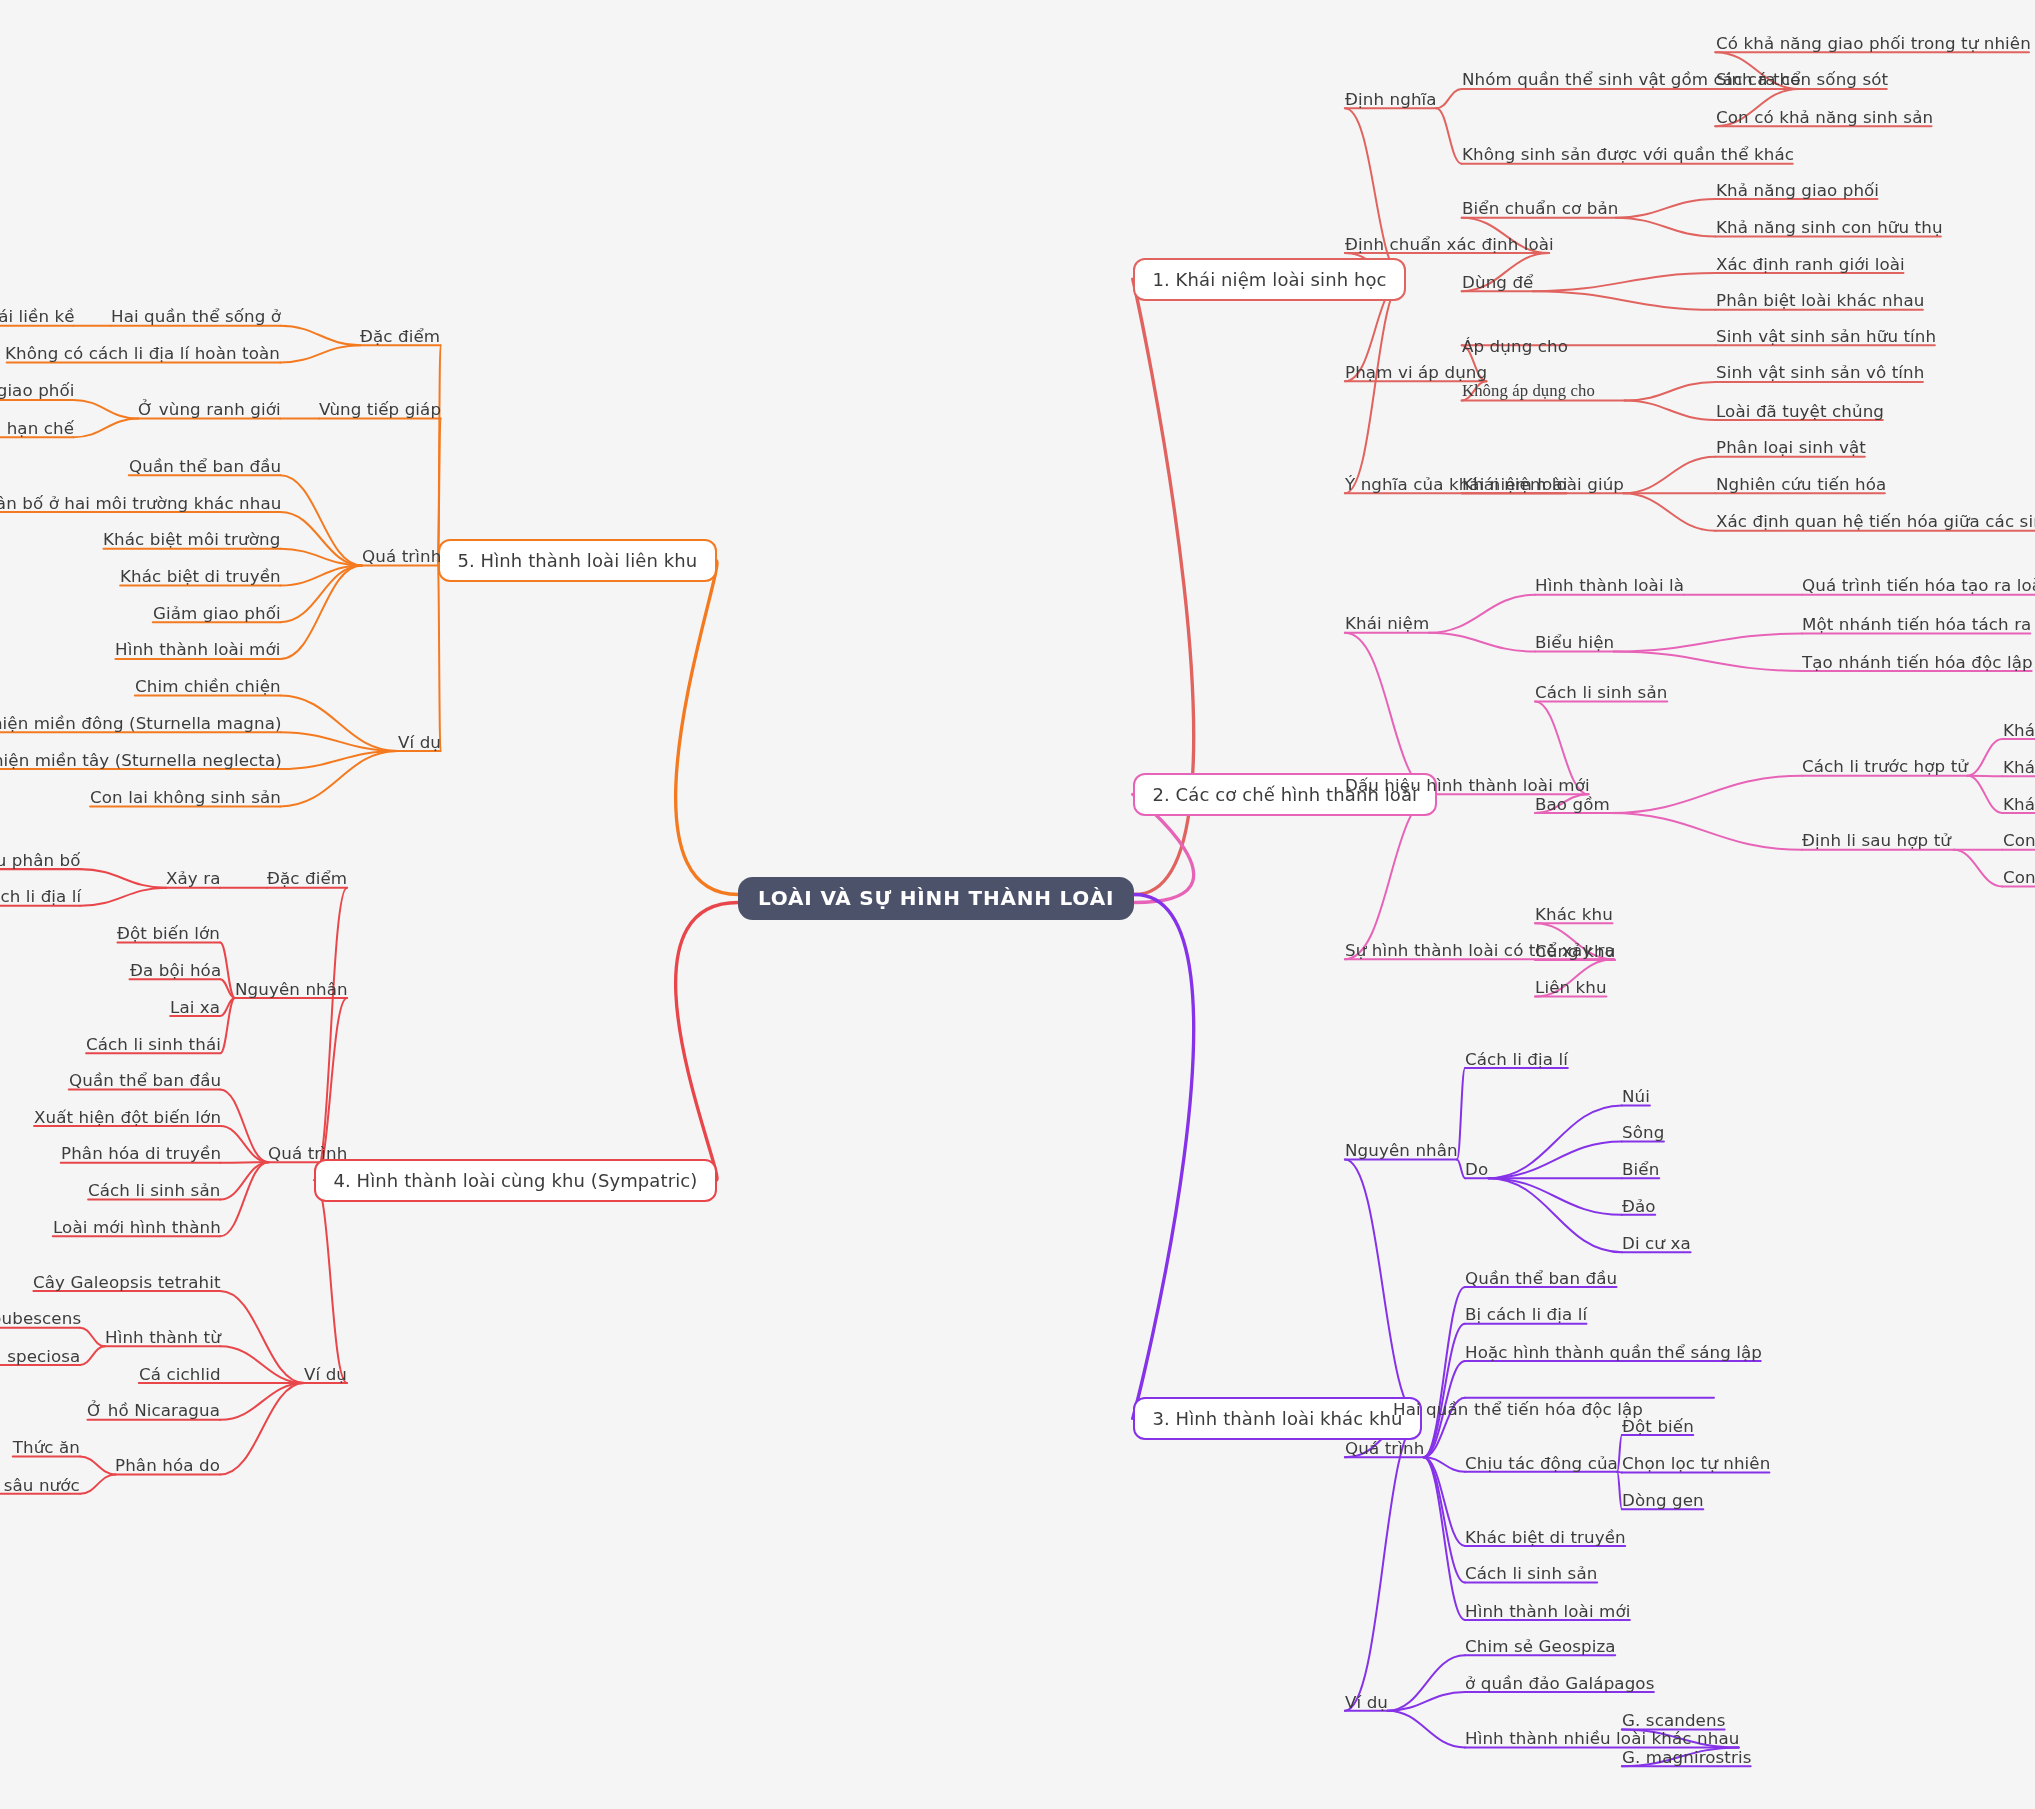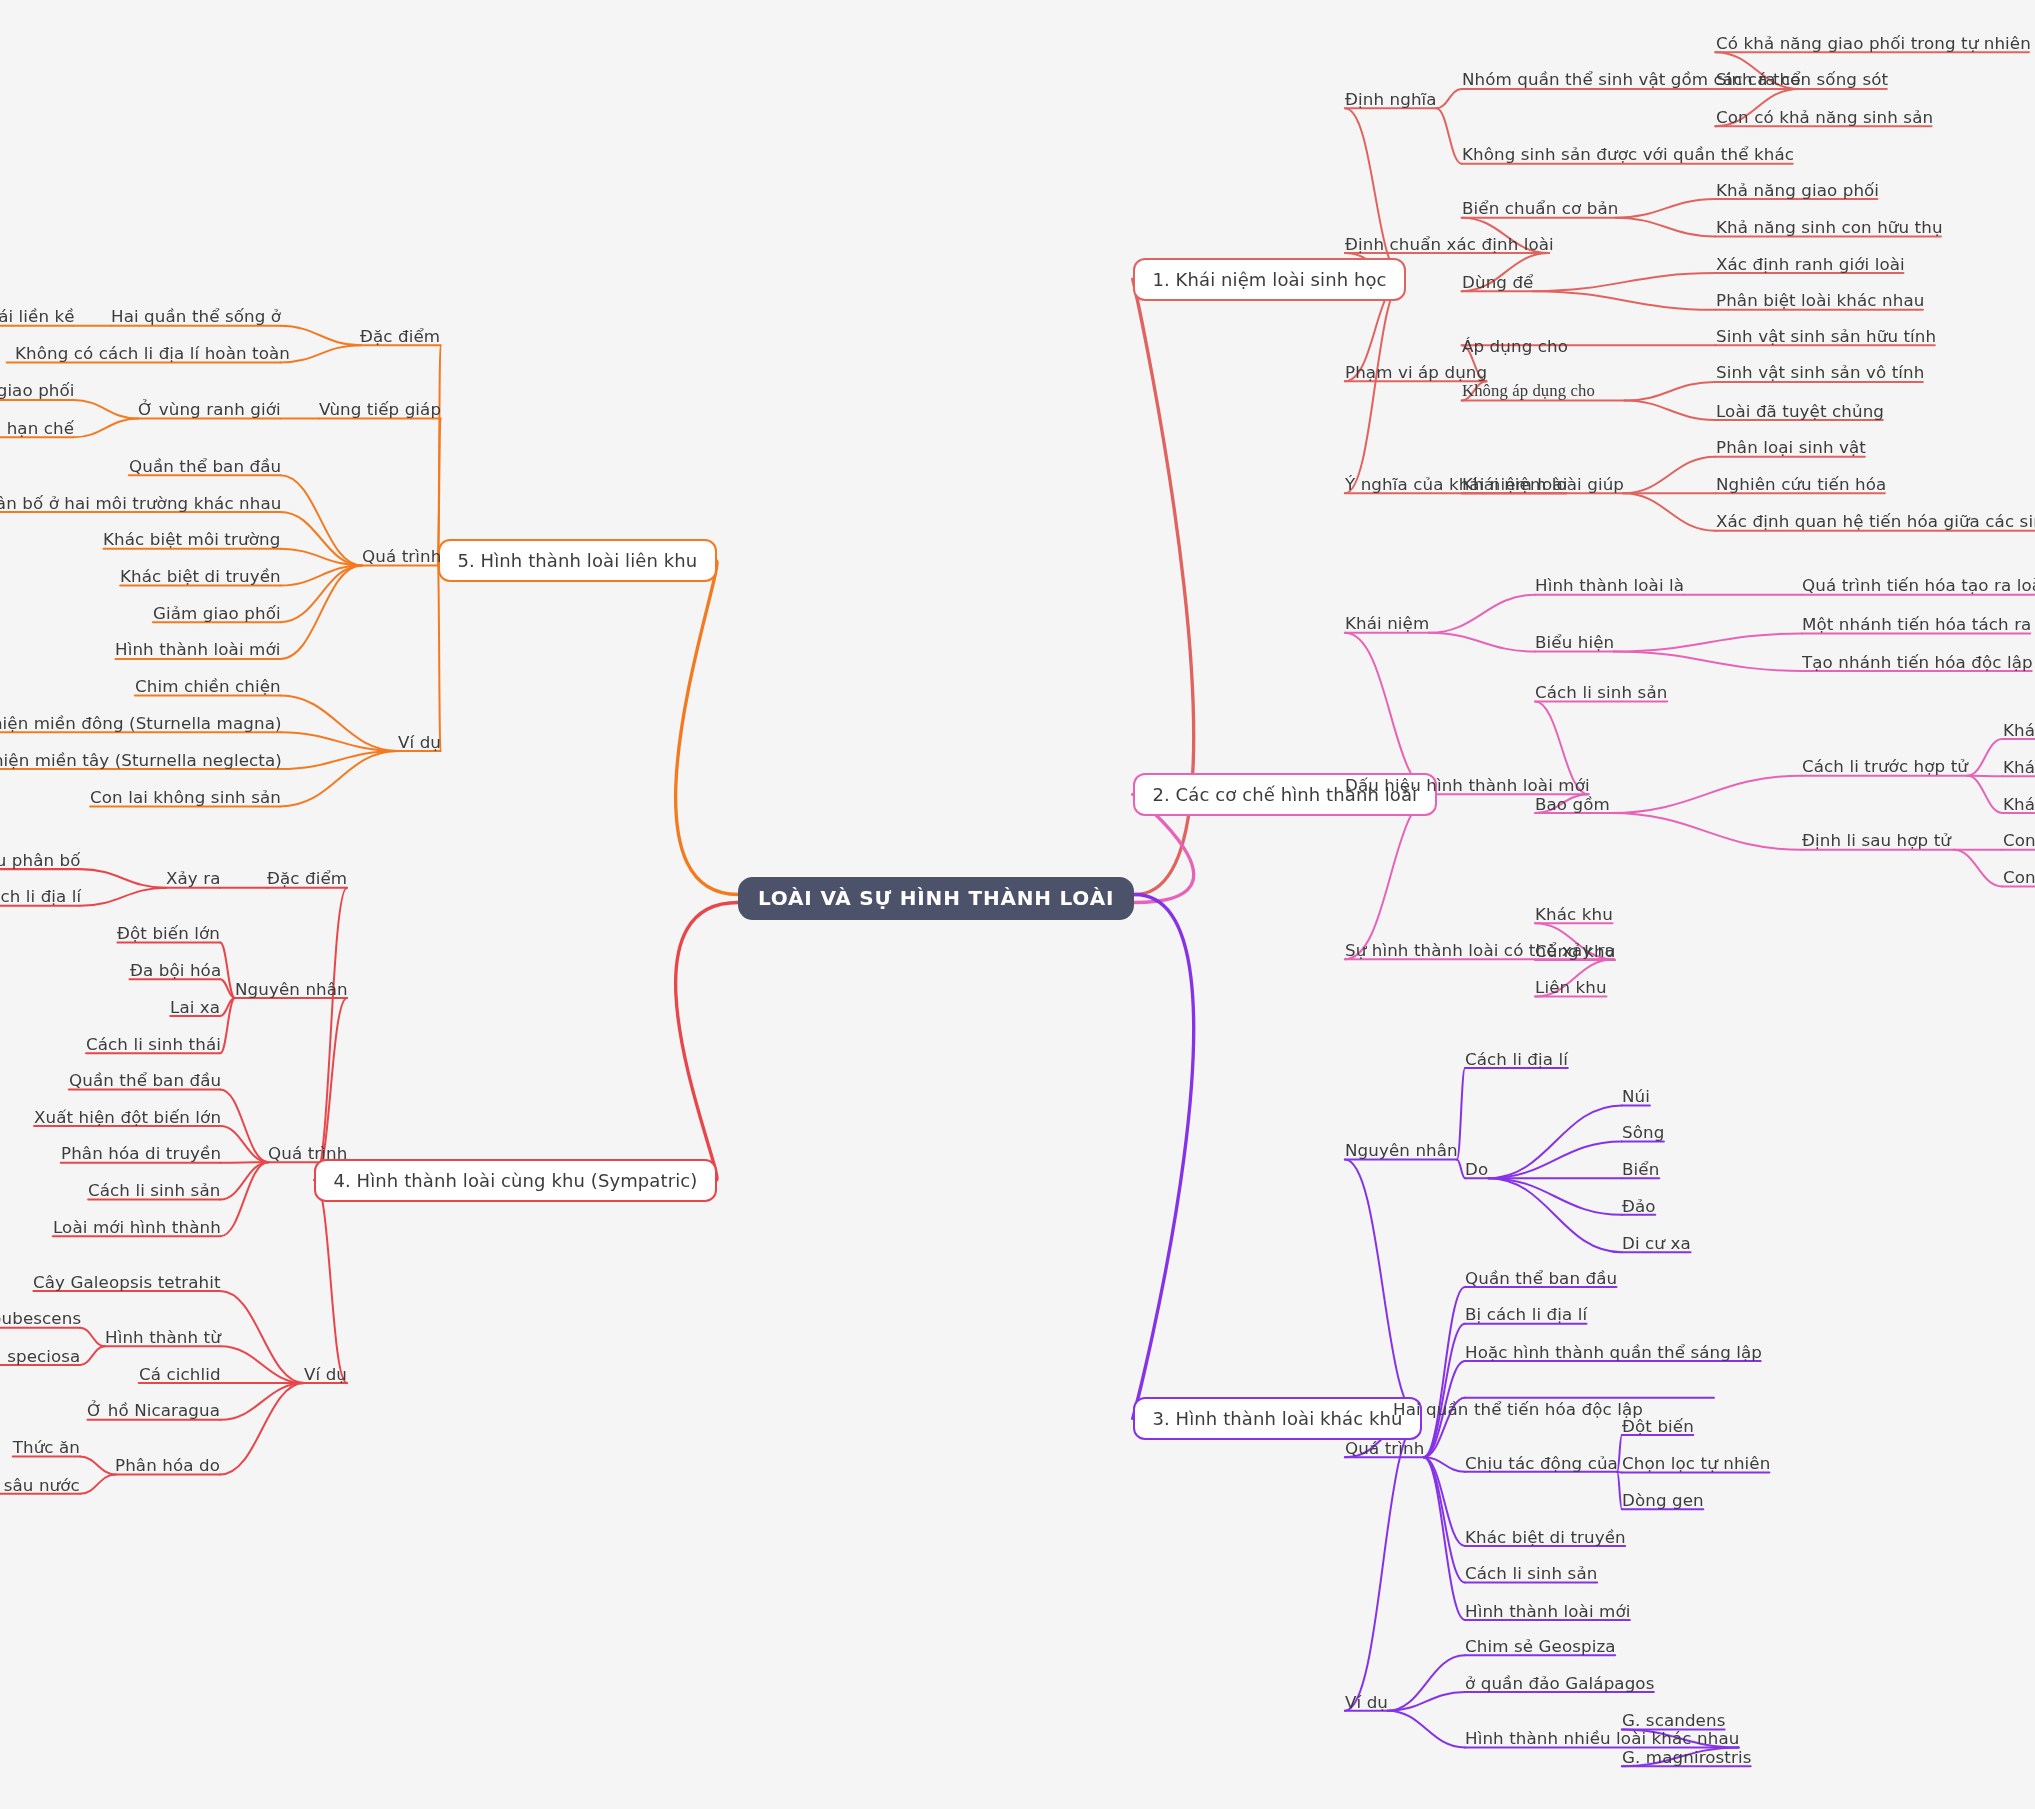--- a/index.html
+++ b/index.html
@@ -396,21 +396,21 @@
       <div class="node lvl3" style="left: -16.7px; top: 1346px;">G. speciosa</div>
       <div class="node lvl3" style="left: 139px; top: 1364px;">Cá cichlid</div>
       <div class="node lvl3" style="left: 87px; top: 1400px;">Ở hồ Nicaragua</div>
       <div class="node lvl3" style="left: 115px; top: 1455px;">Phân hóa do</div>
       <div class="node lvl3" style="left: 12.7px; top: 1437px;">Thức ăn</div>
       <div class="node lvl3" style="left: -25px; top: 1475px;">Độ sâu nước</div>
       <div class="node lvl1" style="border-color: rgb(244, 122, 32); left: 438px; top: 539px;">5. Hình thành loài liên khu</div>
       <div class="node lvl2" style="left: 360px; top: 326px;">Đặc điểm</div>
       <div class="node lvl3" style="left: 111px; top: 306px;">Hai quần thể sống ở</div>
       <div class="node lvl3" style="left: -140px; top: 306px;">Hai vùng sinh thái liền kề</div>
-      <div class="node lvl3" style="left: 15px; top: 343px;">Không có cách li địa lí hoàn toàn</div>
+      <div class="node lvl3" style="left: 5px; top: 343px;">Không có cách li địa lí hoàn toàn</div>
       <div class="node lvl2" style="left: 319px; top: 399px;">Vùng tiếp giáp</div>
       <div class="node lvl3" style="left: 138px; top: 399px;">Ở vùng ranh giới</div>
       <div class="node lvl3" style="left: -142px; top: 380px;">Cá thể hiếm khi giao phối</div>
       <div class="node lvl3" style="left: -79px; top: 418px;">Giao phối hạn chế</div>
       <div class="node lvl2" style="left: 362px; top: 546px;">Quá trình</div>
       <div class="node lvl3" style="left: 129px; top: 456px;">Quần thể ban đầu</div>
       <div class="node lvl3" style="left: -25px; top: 493px;">Phân bố ở hai môi trường khác nhau</div>
       <div class="node lvl3" style="left: 103px; top: 529px;">Khác biệt môi trường</div>
       <div class="node lvl3" style="left: 120px; top: 566px;">Khác biệt di truyền</div>
       <div class="node lvl3" style="left: 153px; top: 603px;">Giảm giao phối</div>

